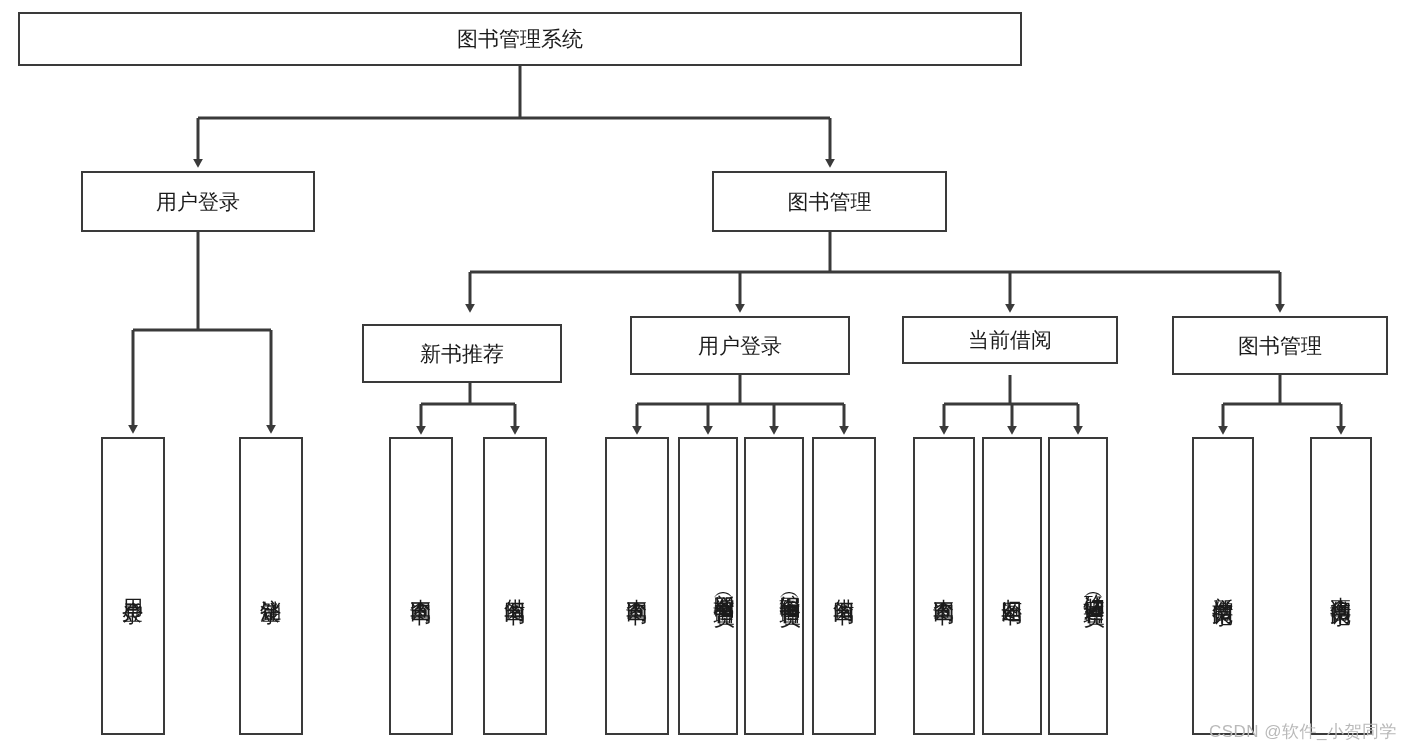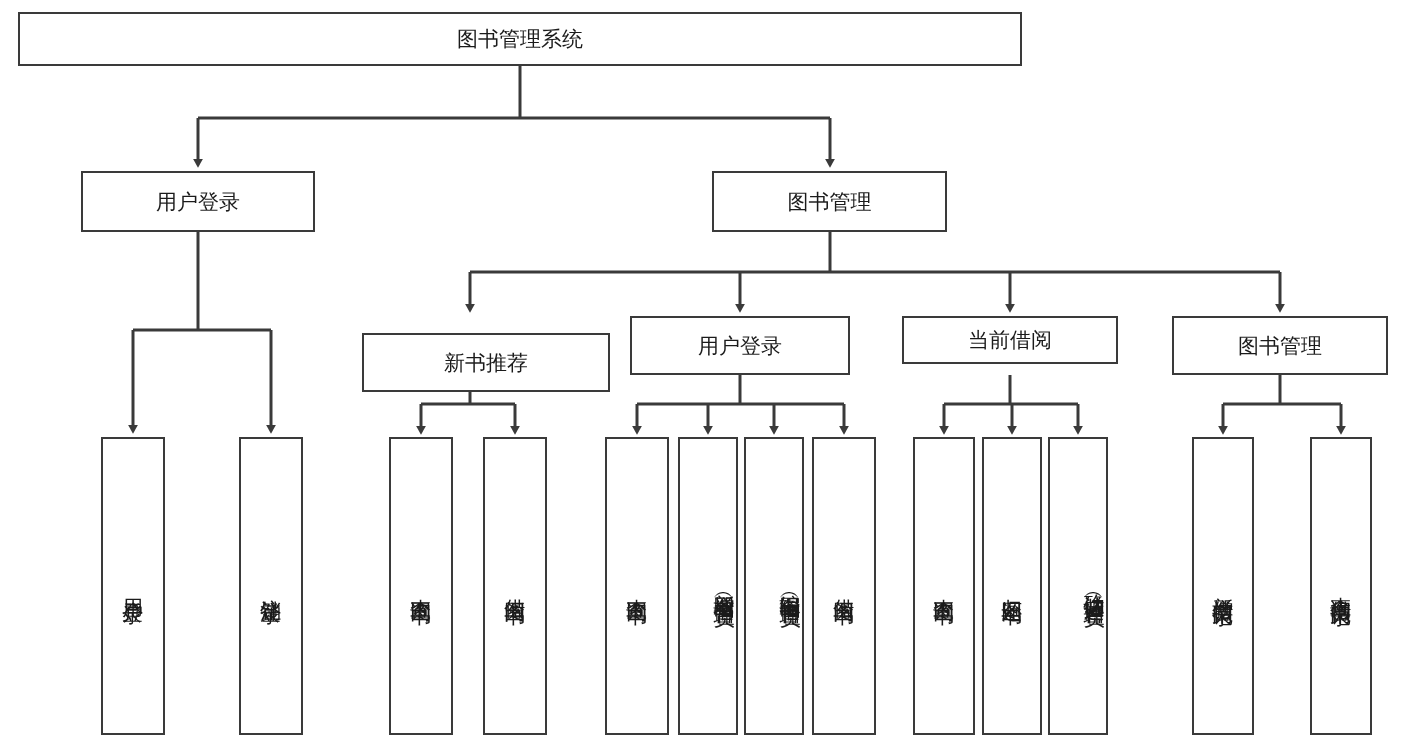--- a/index.html
+++ b/index.html
@@ -123,21 +123,21 @@
 
   <div id="level2-group">
       <div class="node horizontal" style="left: 81px; top: 171px; width: 234px; height: 61px;">
         <span>用户登录</span>
       </div>
       <div class="node horizontal" style="left: 712px; top: 171px; width: 235px; height: 61px; justify-content: center;">
         <span>图书管理</span>
       </div>
     </div>
   <div id="level3-group">
-      <div class="node horizontal" style="left: 362px; top: 333px; width: 248px; height: 59px;">
+      <div class="node horizontal" style="left: 362px; top: 324px; width: 200px; height: 59px;">
         <span>新书推荐</span>
       </div>
       <div class="node horizontal" style="left: 630px; top: 316px; width: 220px; height: 59px;">
         <span>用户登录</span>
       </div>
       <div class="node horizontal" style="left: 902px; top: 316px; width: 216px; height: 48px;">
         <span>当前借阅</span>
       </div>
       <div class="node horizontal" style="left: 1172px; top: 316px; width: 216px; height: 59px;">
         <span>图书管理</span>
@@ -178,13 +178,14 @@
         <span>确认归还（管理员）</span>
       </div>
       <div class="node vertical tall" style="left: 1192px; top: 437px; width: 62px; height: 298px;">
         <span>新增借阅记录</span>
       </div>
       <div class="node vertical tall" style="left: 1310px; top: 437px; width: 62px; height: 298px;">
         <span>查询借阅记录</span>
       </div>
     </div>
 
+  <div id="watermark">CSDN @软件_小贺同学</div>
 </div>
 
 </body></html>

